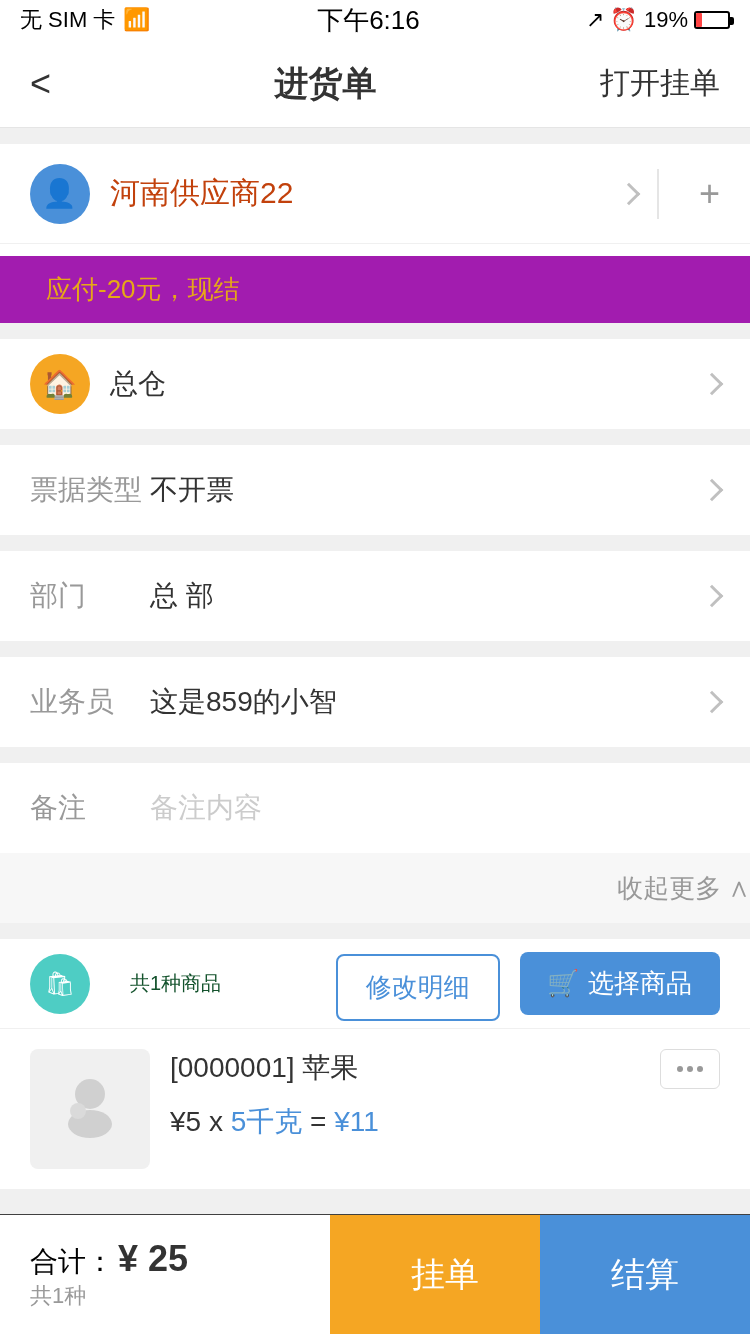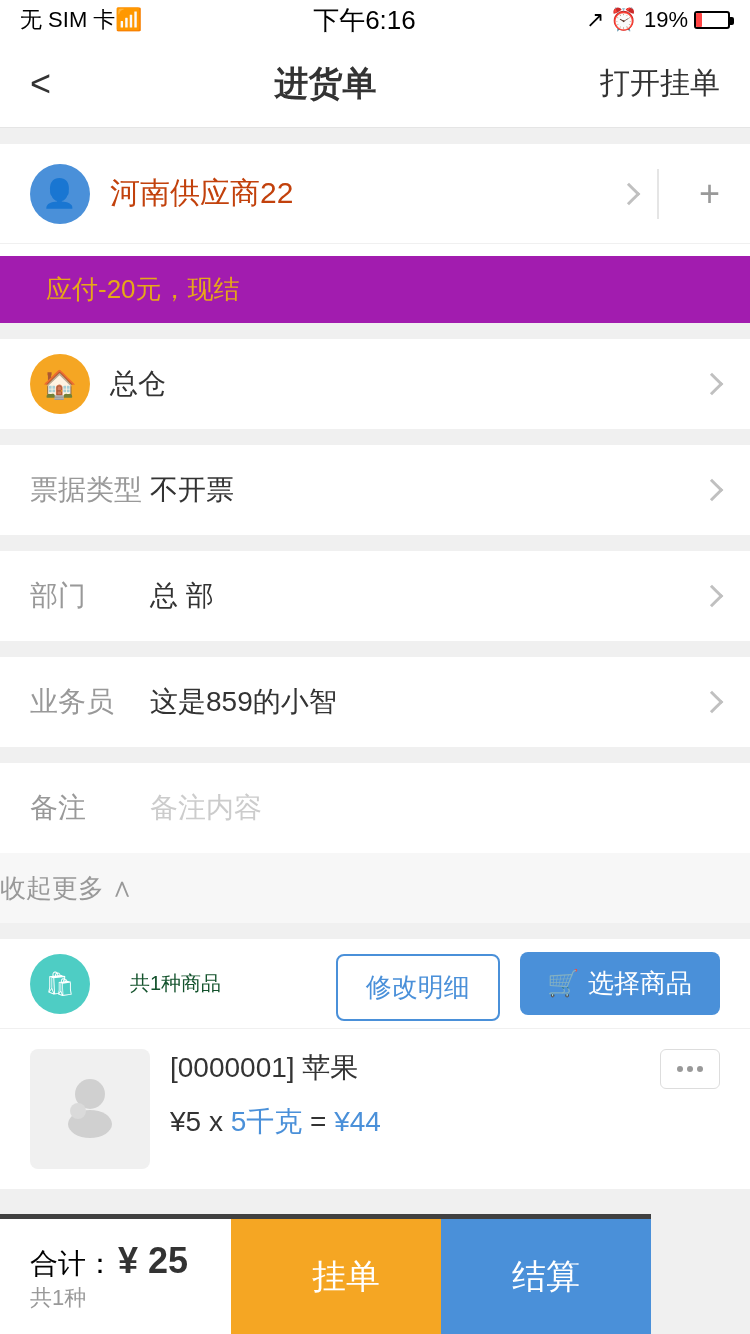--- a/index.html
+++ b/index.html
@@ -16,21 +16,21 @@
     .status-bar {
       background: #fff;
       height: 40px;
       display: flex;
       align-items: center;
       justify-content: space-between;
       padding: 0 20px;
       font-size: 22px;
       color: #000;
     }
-    .status-left { display: flex; align-items: center; gap: 0; }
+    .status-left { display: flex; align-items: center; gap: 8px; }
     .status-center { font-size: 26px; font-weight: 500; }
     .status-right { display: flex; align-items: center; gap: 6px; font-size: 22px; }
     .battery {
       width: 36px; height: 18px; border: 2px solid #000; border-radius: 3px; position: relative; display: inline-block;
     }
     .battery::after {
       content: '';
       position: absolute;
       right: -6px; top: 4px; width: 4px; height: 8px;
       background: #000; border-radius: 0 2px 2px 0;
@@ -108,21 +108,21 @@
     .supplier-name {
       font-size: 30px; color: #c2410c; flex: 1;
     }
     .supplier-right {
       display: flex; align-items: center; gap: 20px;
     }
     
     .collapse-row {
       background: #f7f7f7;
       height: 70px;
-      display: flex; align-items: center; justify-content: flex-start;
+      display: flex; align-items: center; justify-content: flex-end;
       font-size: 26px; color: #999; cursor: pointer;
     }
     
     .product-header {
       background: #fff;
       display: flex; align-items: center;
       padding: 0 30px;
       height: 90px;
       border-bottom: 1px solid #f0f0f0;
       gap: 20px;
@@ -177,25 +177,25 @@
       width: 60px; height: 40px;
       border: 1px solid #ddd;
       border-radius: 6px;
       display: flex; align-items: center; justify-content: center;
       gap: 4px;
     }
     .dot { width: 6px; height: 6px; background: #999; border-radius: 50%; }
     
     .bottom-bar {
       position: fixed;
-      bottom: 0; left: 0; width: 651px;
+      bottom: 0; left: 0; width: 750px;
       height: 120px;
       display: flex;
       background: #fff;
-      border-top: 5px solid #404040;
+      border-top: 1px solid #404040;
     }
     .bottom-total {
       flex: 1;
       display: flex; flex-direction: column; justify-content: center;
       padding: 0 30px;
     }
     .bottom-total-amount { font-size: 36px; font-weight: 600; color: #333; text-align: center; }
     .bottom-total-count { font-size: 22px; color: #999; }
     .btn-hang {
       width: 210px;
@@ -340,21 +340,21 @@
   <div class="product-info">
     <div class="product-name">
       <span>[0000001]</span>
       <span>苹果</span>
     </div>
     <div class="product-price">
       <span>¥5</span>
       <span> x </span>
       <span class="price-blue">5千克</span>
       <span> = </span>
-      <span class="price-blue">¥44</span>
+      <span class="price-blue">¥11</span>
     </div>
   </div>
   <div class="product-more">
     <div class="dot"></div>
     <div class="dot"></div>
     <div class="dot"></div>
   </div>
 </div>
 
 <div style="height: 140px;"></div>

